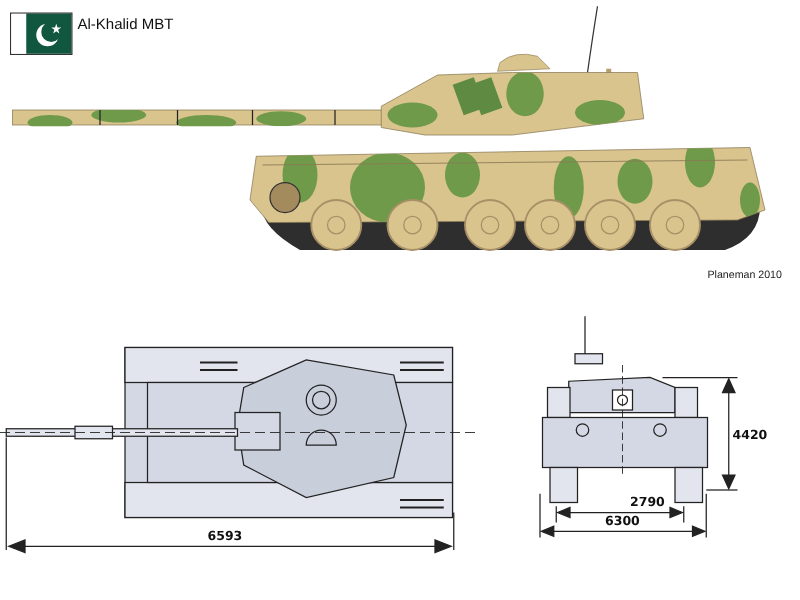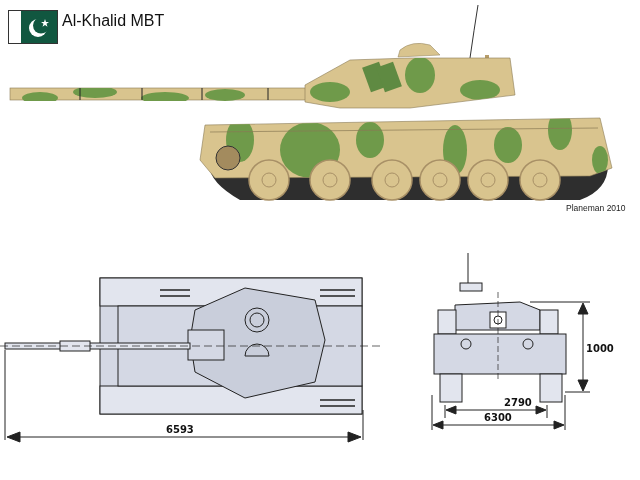--- a/index.html
+++ b/index.html
@@ -1,21 +1,21 @@
 <!DOCTYPE html>
 <html><head>
 <meta charset="utf-8">
 <style>
   html, body { margin:0; padding:0; background:#ffffff; }
   body { width:640px; height:480px; position:relative; overflow:hidden; font-family:"Liberation Sans", sans-serif; }
   .flag { position:absolute; left:8px; top:10px; width:48px; height:32px; border:1px solid #333; display:flex; }
   .flag .white { width:12px; height:100%; background:#fff; }
   .flag .green { flex:1; background:#115740; position:relative; }
-  .title { position:absolute; left:62px; top:12px; font-size:16px; color:#111; }
-  .credit { position:absolute; left:566px; top:203px; font-size:8.5px; color:#222; }
+  .title { position:absolute; left:62px; top:12px; font-size:12px; color:#111; }
+  .credit { position:absolute; left:566px; top:214px; font-size:8.5px; color:#222; }
   svg { position:absolute; left:0; top:0; }
   .dim { position:absolute; font-family:"DejaVu Sans", sans-serif; font-weight:bold; font-size:10px; color:#111; }
 </style>
 </head>
 <body>
 
 <div class="flag">
   <div class="white"></div>
   <div class="green">
     <svg width="36" height="32" viewBox="0 0 36 32" style="position:absolute;left:0;top:0">
@@ -167,16 +167,16 @@
 
     <line x1="432" y1="395" x2="432" y2="430"></line>
     <line x1="565" y1="395" x2="565" y2="430"></line>
     <line x1="435" y1="425" x2="562" y2="425"></line>
     <polygon points="433,425 443,421 443,429"></polygon>
     <polygon points="564,425 554,421 554,429"></polygon>
   </g>
 </svg>
 
 <div class="dim" style="left:166px;top:424px">6593</div>
-<div class="dim" style="left:586px;top:343px">1000</div>
+<div class="dim" style="left:586px;top:343px">4420</div>
 <div class="dim" style="left:504px;top:397px">2790</div>
 <div class="dim" style="left:484px;top:412px">6300</div>
 <div class="credit">Planeman 2010</div>
 
 </body></html>

